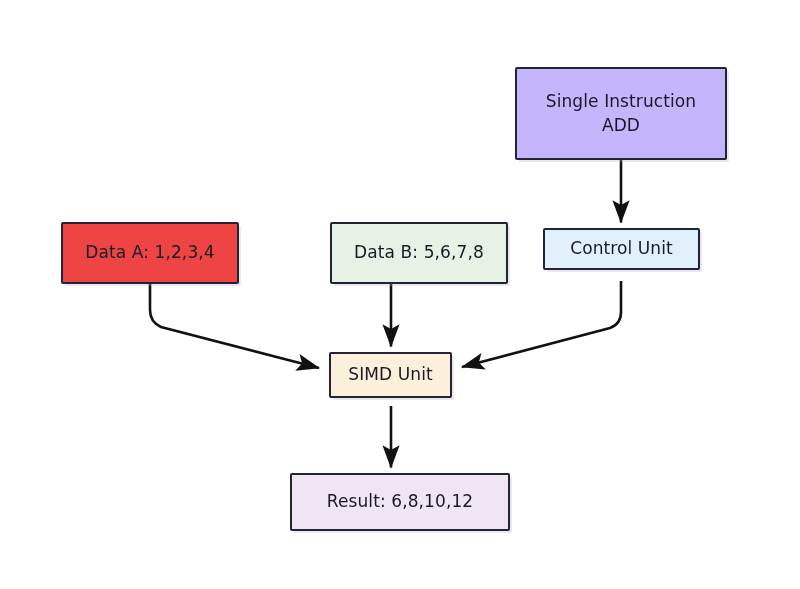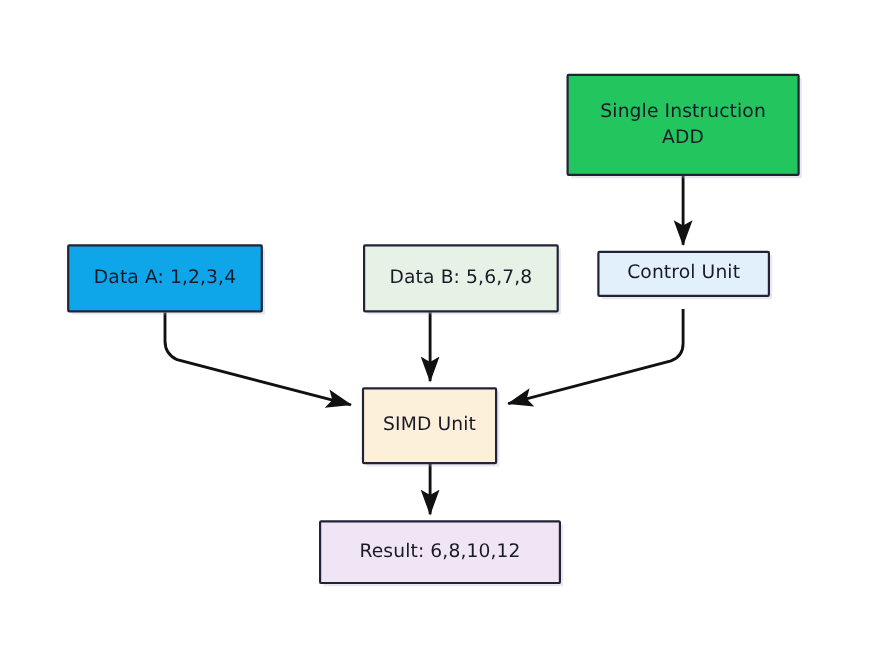--- a/index.html
+++ b/index.html
@@ -42,37 +42,37 @@
     z-index: 2;
   }
   .node-label {
     display: block;
     white-space: pre-line;
     padding: 0 8px;
   }
   
   #node-instruction {
     left: 515px; top: 67px; width: 212px; height: 93px;
-    background: #22c55e;
+    background: #c4b5fd;
   }
   #node-data-a {
     left: 61px; top: 222px; width: 178px; height: 62px;
-    background: #0ea5e9;
+    background: #ef4444;
   }
   #node-data-b {
     left: 302px; top: 222px; width: 178px; height: 62px;
     background: #e7f2e7;
     margin-left: 28px;
   }
   #node-control-unit {
     left: 543px; top: 228px; width: 157px; height: 42px;
     background: #e1f0fb;
   }
   #node-simd-unit {
-    left: 329px; top: 352px; width: 123px; height: 70px;
+    left: 329px; top: 352px; width: 123px; height: 46px;
     background: #fdf0da;
   }
   #node-result {
     left: 290px; top: 473px; width: 220px; height: 58px;
     background: #f0e5f5;
   }
 </style>
 </head>
 <body>
 

